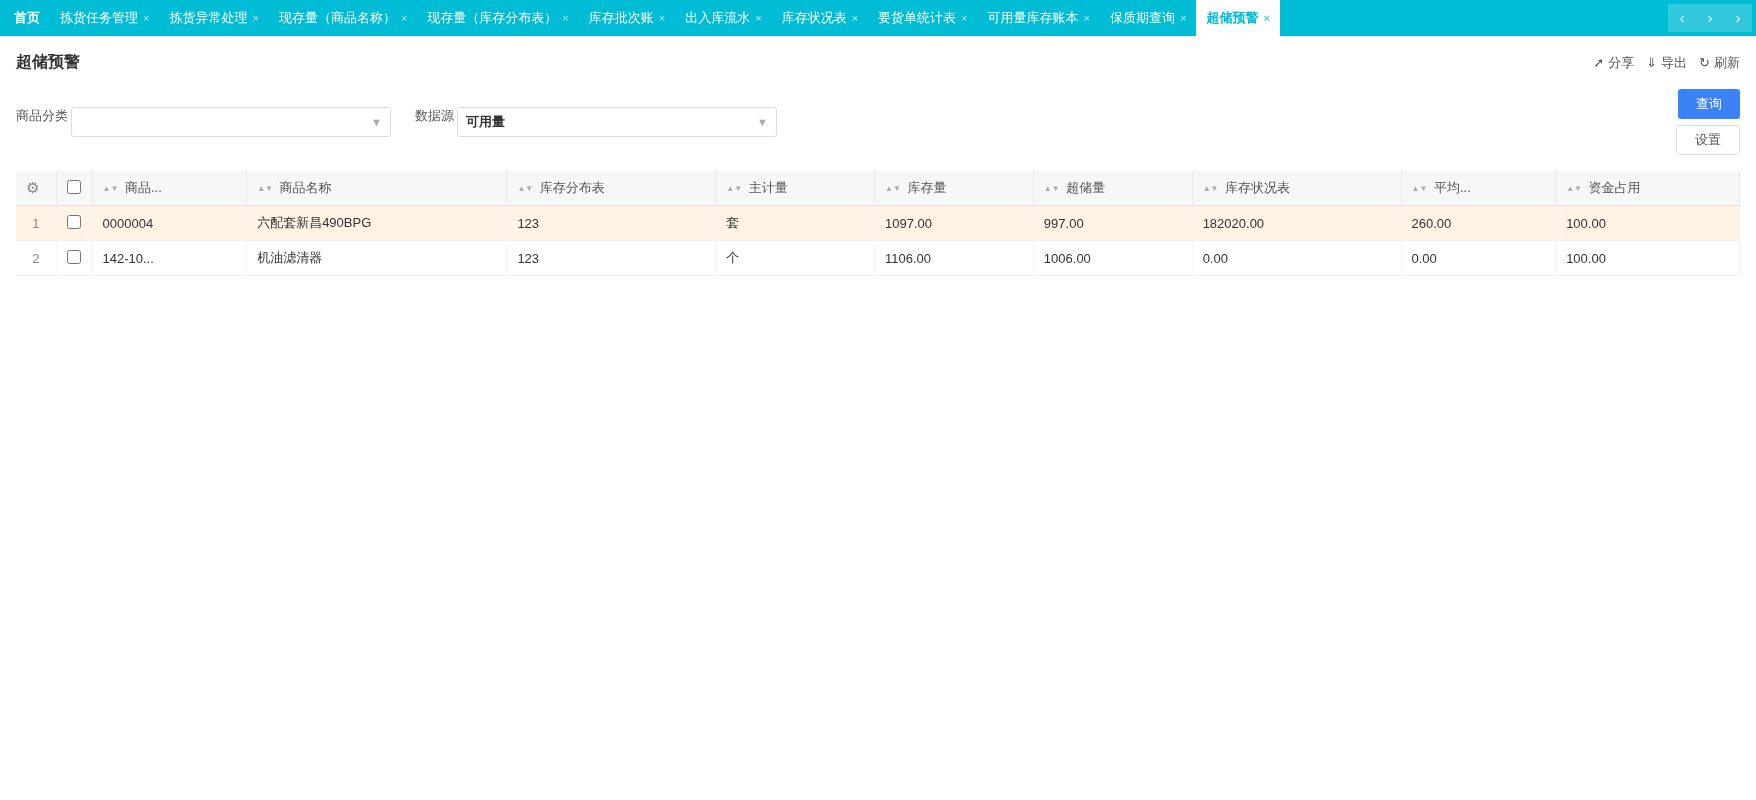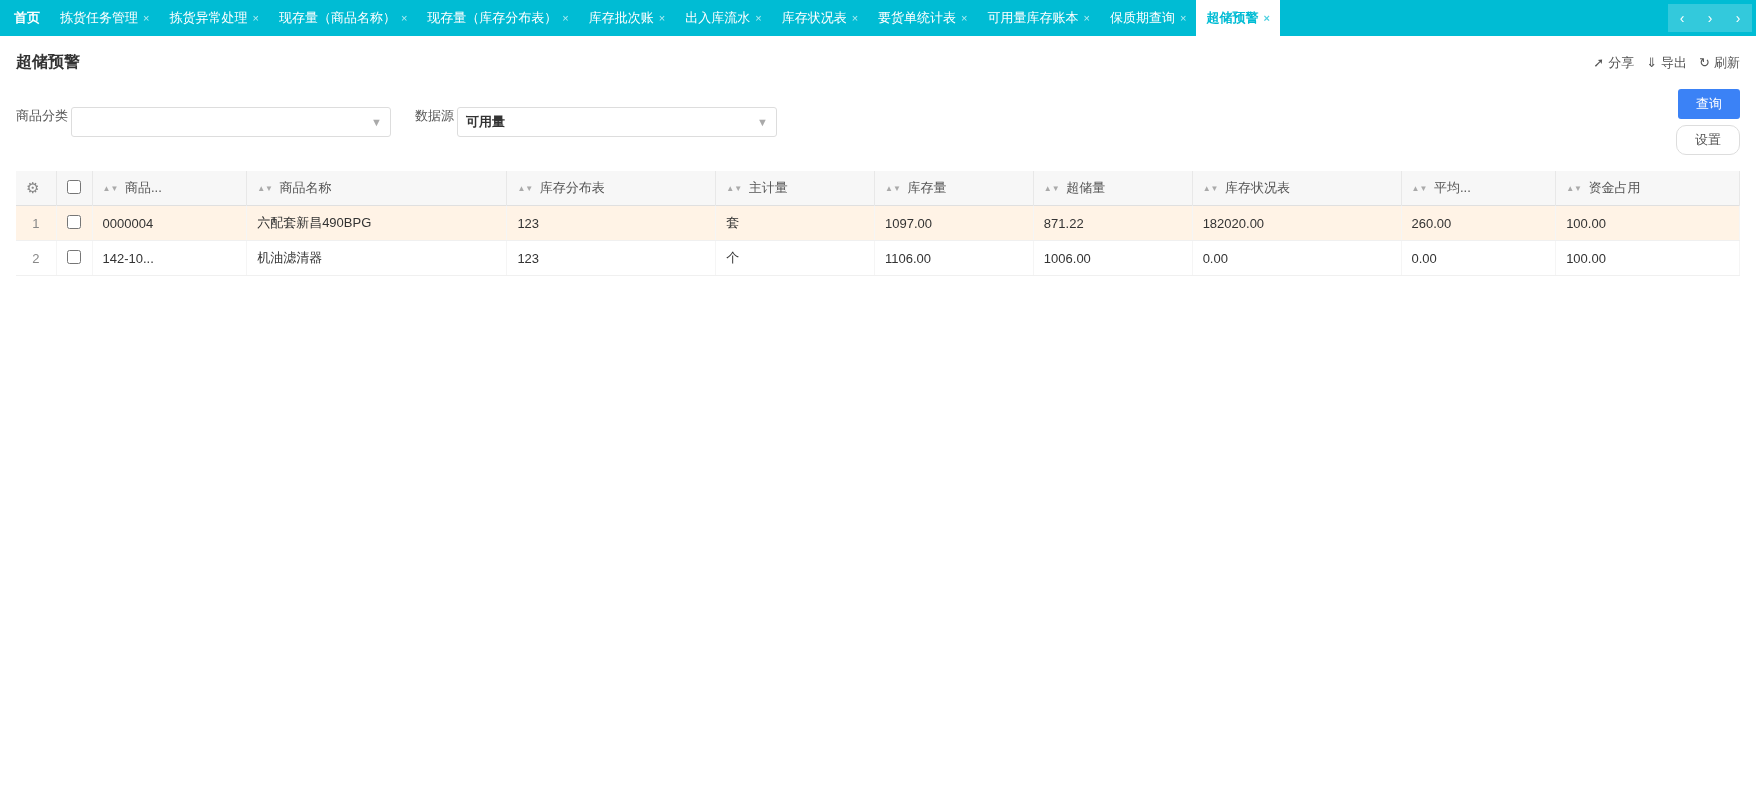--- a/index.html
+++ b/index.html
@@ -138,21 +138,21 @@
       border-radius: 3px;
       padding: 6px 18px;
       font-size: 13px;
       cursor: pointer;
       margin-left: auto;
     }
     .btn-settings {
       background: #fff;
       color: #555;
       border: 1px solid #ddd;
-      border-radius: 10px;
+      border-radius: 3px;
       padding: 5px 18px;
       font-size: 13px;
       cursor: pointer;
       text-align: center;
     }
 
     .filter-buttons {
       display: flex;
       flex-direction: column;
       gap: 6px;
@@ -372,21 +372,21 @@
       <tr class="row-highlighted">
         <td class="row-number">1</td>
         <td class="checkbox-cell">
           <input type="checkbox" style="">
         </td>
         <td>0000004</td>
         <td>六配套新昌490BPG</td>
         <td>123</td>
         <td>套</td>
         <td>1097.00</td>
-        <td>871.22</td>
+        <td>997.00</td>
         <td>182020.00</td>
         <td>260.00</td>
         <td>100.00</td>
       </tr>
 
       <tr>
         <td class="row-number">2</td>
         <td class="checkbox-cell">
           <input type="checkbox" style="">
         </td>

